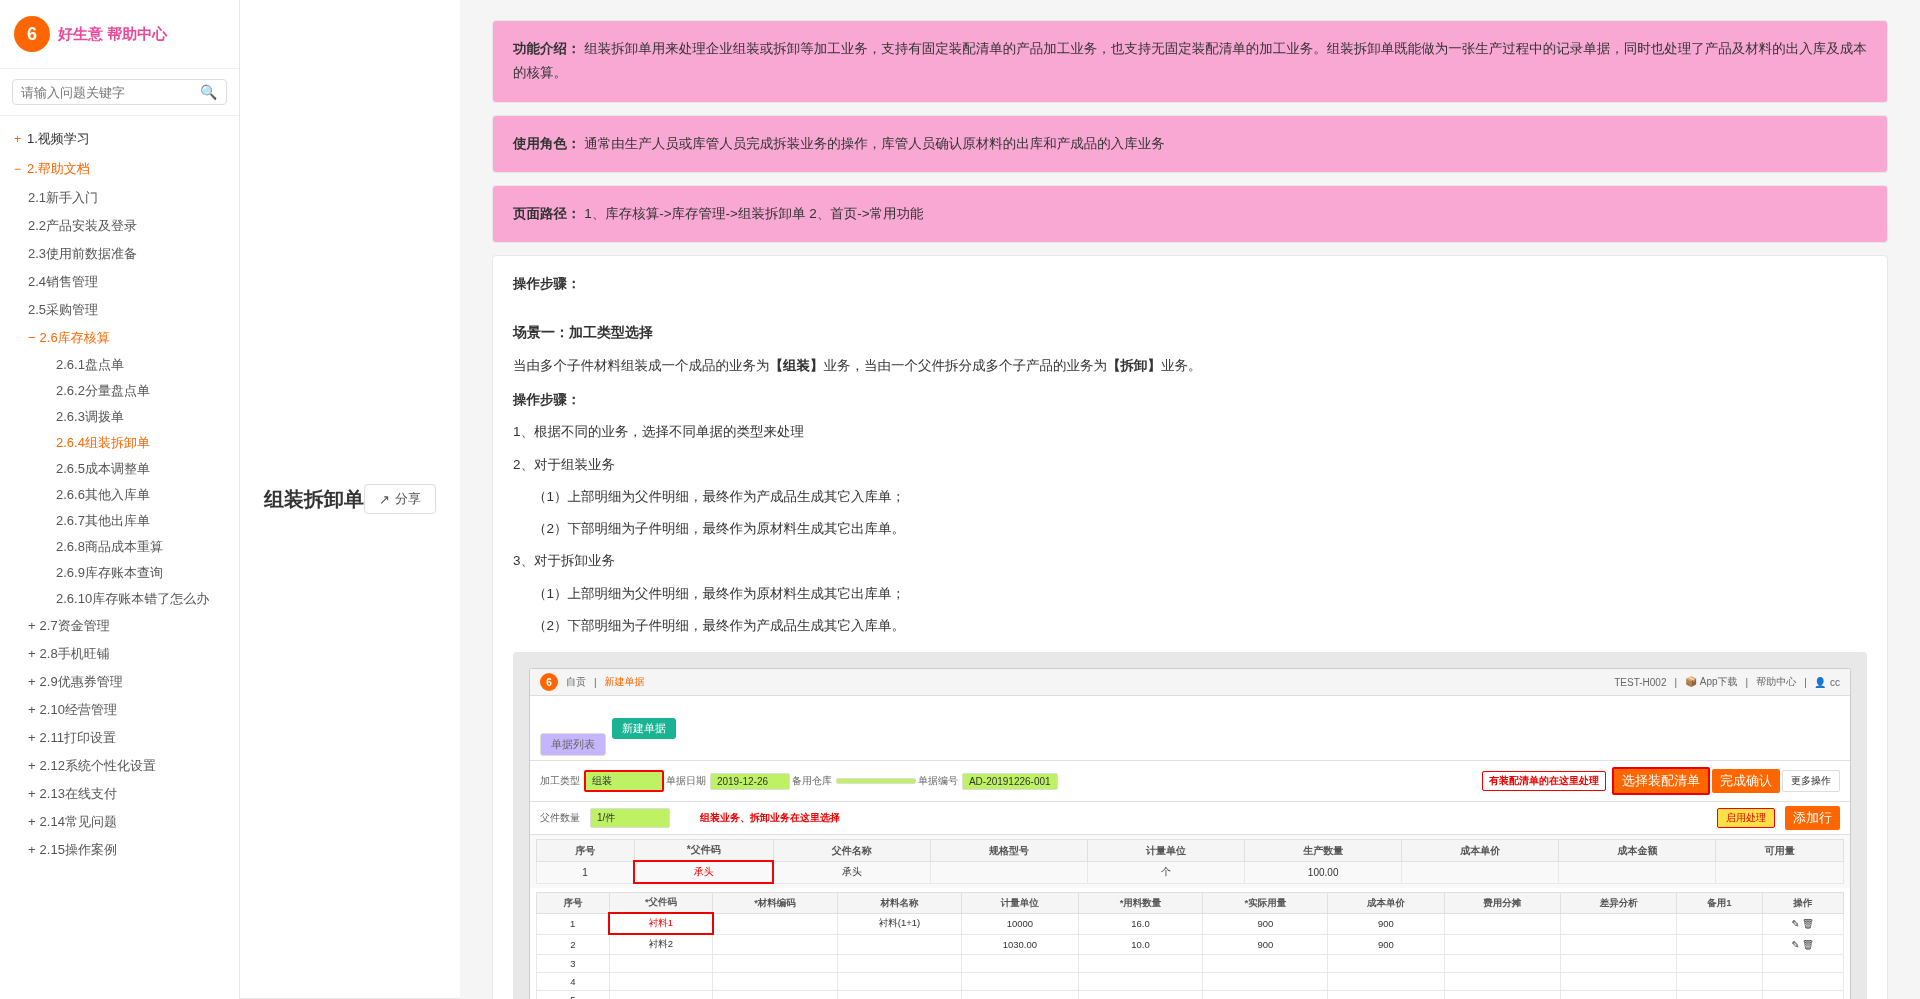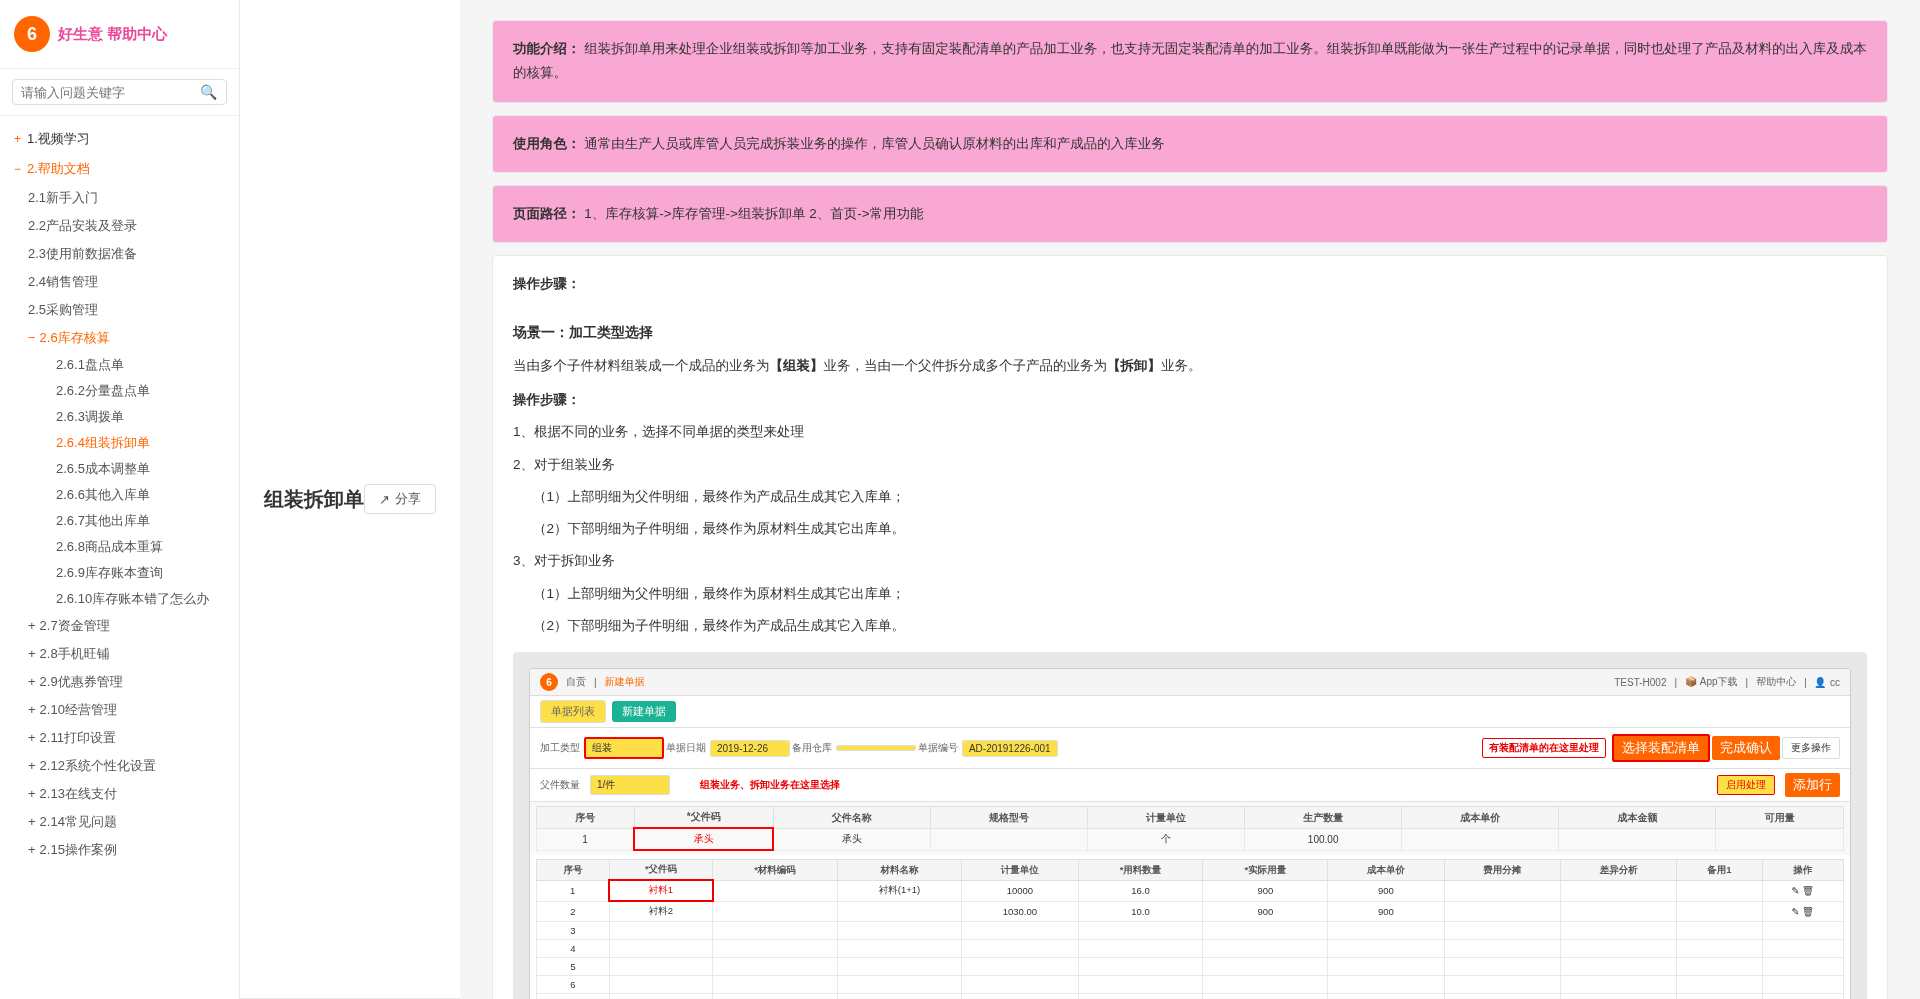--- a/index.html
+++ b/index.html
@@ -144,36 +144,36 @@
       align-items: center;
       gap: 6px;
     }
     .sim-tab {
       padding: 3px 10px;
       border-radius: 3px;
       font-size: 11px;
       cursor: pointer;
     }
     .sim-tab.active-tab { background: #1ab394; color: #fff; }
-    .sim-tab.inactive-tab { background: #fde047; color: #666; border: 1px solid #ddd; }
+    .sim-tab.inactive-tab { background: #c4b5fd; color: #666; border: 1px solid #ddd; margin-top: 33px; }
 
     .sim-form-bar {
       background: #fff;
       border-bottom: 1px solid #e0e0e0;
       padding: 6px 10px;
       display: flex;
       align-items: center;
       gap: 2px;
       flex-wrap: wrap;
     }
     .sim-form-group { display: flex; align-items: center; gap: 4px; }
     .sim-label { color: #666; font-size: 10px; white-space: nowrap; }
     .sim-input {
       border: 1px solid #ddd; border-radius: 2px; padding: 2px 6px;
-      font-size: 10px; background: #fde047; min-width: 80px;
+      font-size: 10px; background: #bef264; min-width: 80px;
     }
     .sim-btn-orange {
       background: #ff6600; color: #fff; border: none;
       padding: 3px 8px; border-radius: 2px; font-size: 13px; cursor: pointer;
     }
     .sim-btn-white {
       background: #fff; color: #333; border: 1px solid #ddd;
       padding: 3px 8px; border-radius: 2px; font-size: 10px; cursor: pointer;
     }
     .sim-table {

